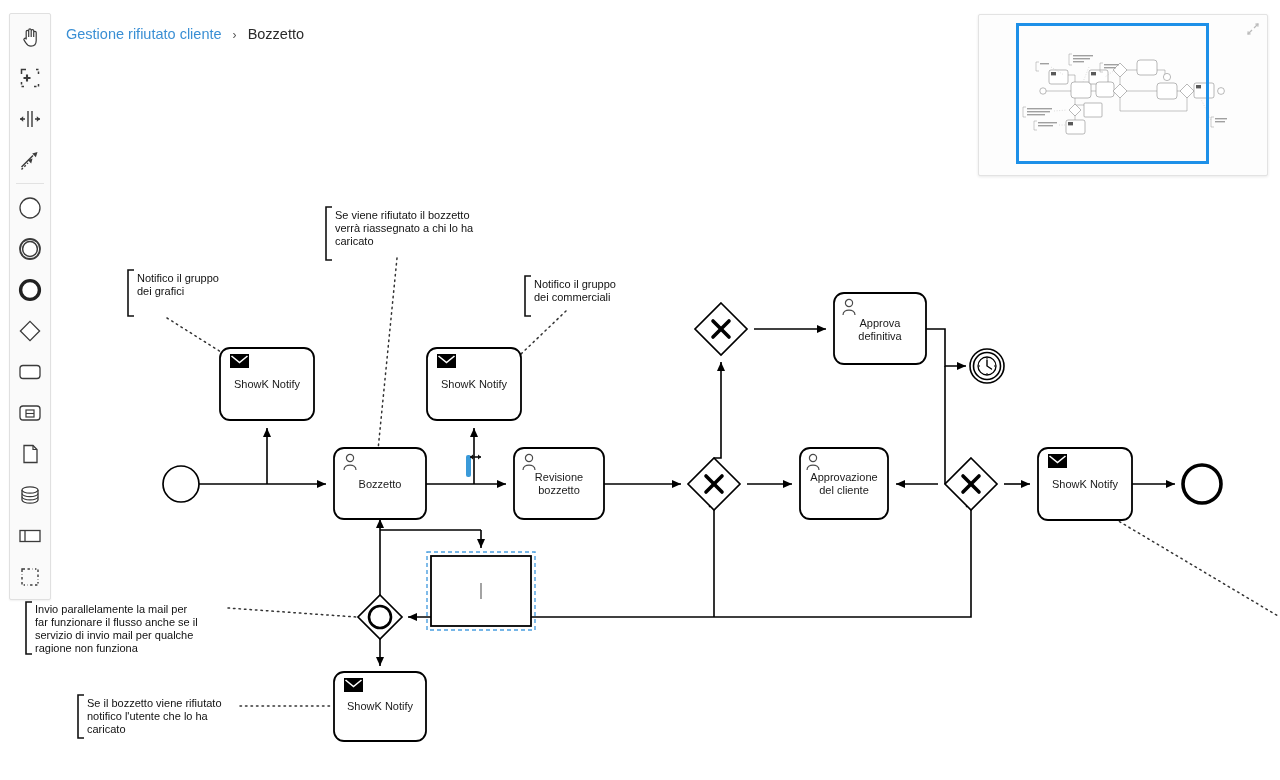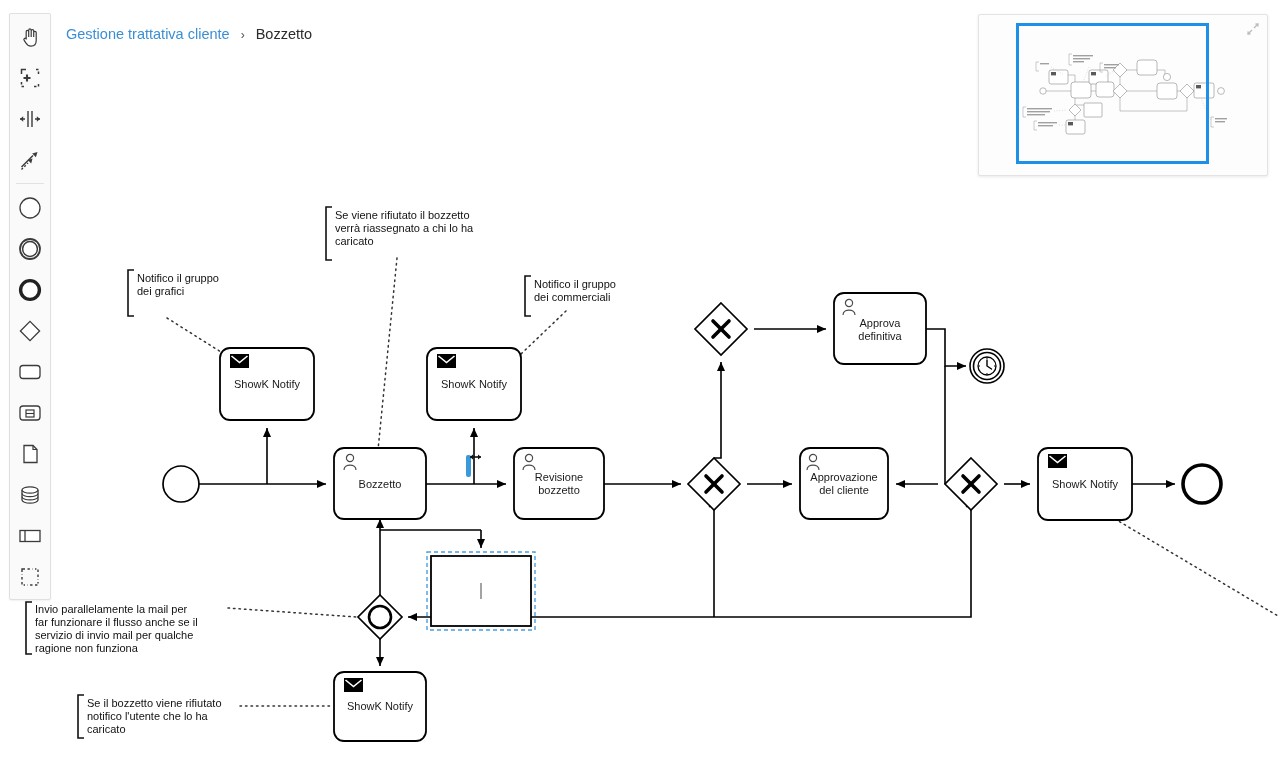--- a/index.html
+++ b/index.html
@@ -380,21 +380,21 @@
         <g transform="translate(470,452)">
           <path d="M0,5 L11,5" stroke="#111" stroke-width="1.6"></path>
           <path d="M0,5 L3,2.4 L3,7.6 Z" fill="#111"></path>
           <path d="M11,5 L8,2.4 L8,7.6 Z" fill="#111"></path>
         </g>
       </g>
     </svg>
   </div>
 
   <div id="breadcrumb">
-    <span class="crumb-link">Gestione trattativa cliente</span>
+    <span class="crumb-link">Gestione rifiutato cliente</span>
     <span class="crumb-sep">›</span>
     <span class="crumb-current">Bozzetto</span>
   </div>
 
   <div id="palette">
     <div class="pal-group">
 
       <div class="pal-item">
         <svg width="24" height="24" viewBox="0 0 24 24" fill="none" stroke="#3b3b3b" stroke-width="1.2">
           <path d="M8.2,14.5 L8.2,6.6 a1.25,1.25 0 0 1 2.5,0 L10.7,12 L10.7,5.2 a1.25,1.25 0 0 1 2.5,0 L13.2,12 L13.2,5.8 a1.25,1.25 0 0 1 2.5,0 L15.7,12 L15.7,7.6 a1.25,1.25 0 0 1 2.5,0 L18.2,15.5 c0,3.4 -2.2,5.6 -5.2,5.6 c-2.6,0 -4.1,-1.2 -5.2,-3.3 L6.1,15.2 a1.2,1.2 0 0 1 2,-1.4 Z" fill="#fff"></path>

